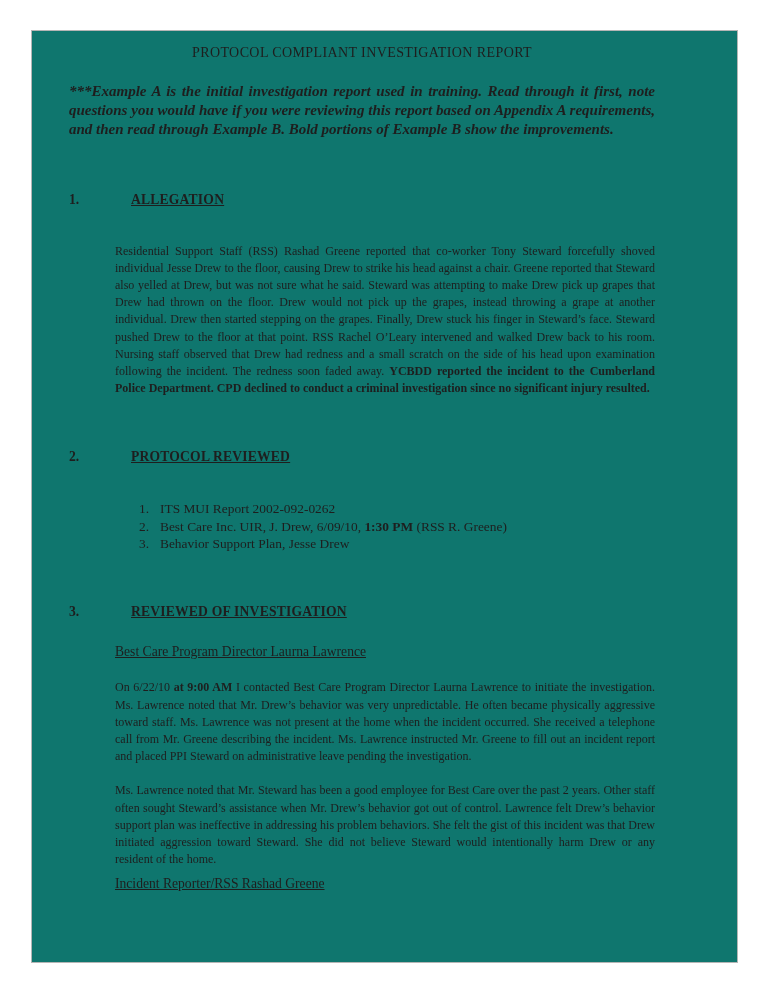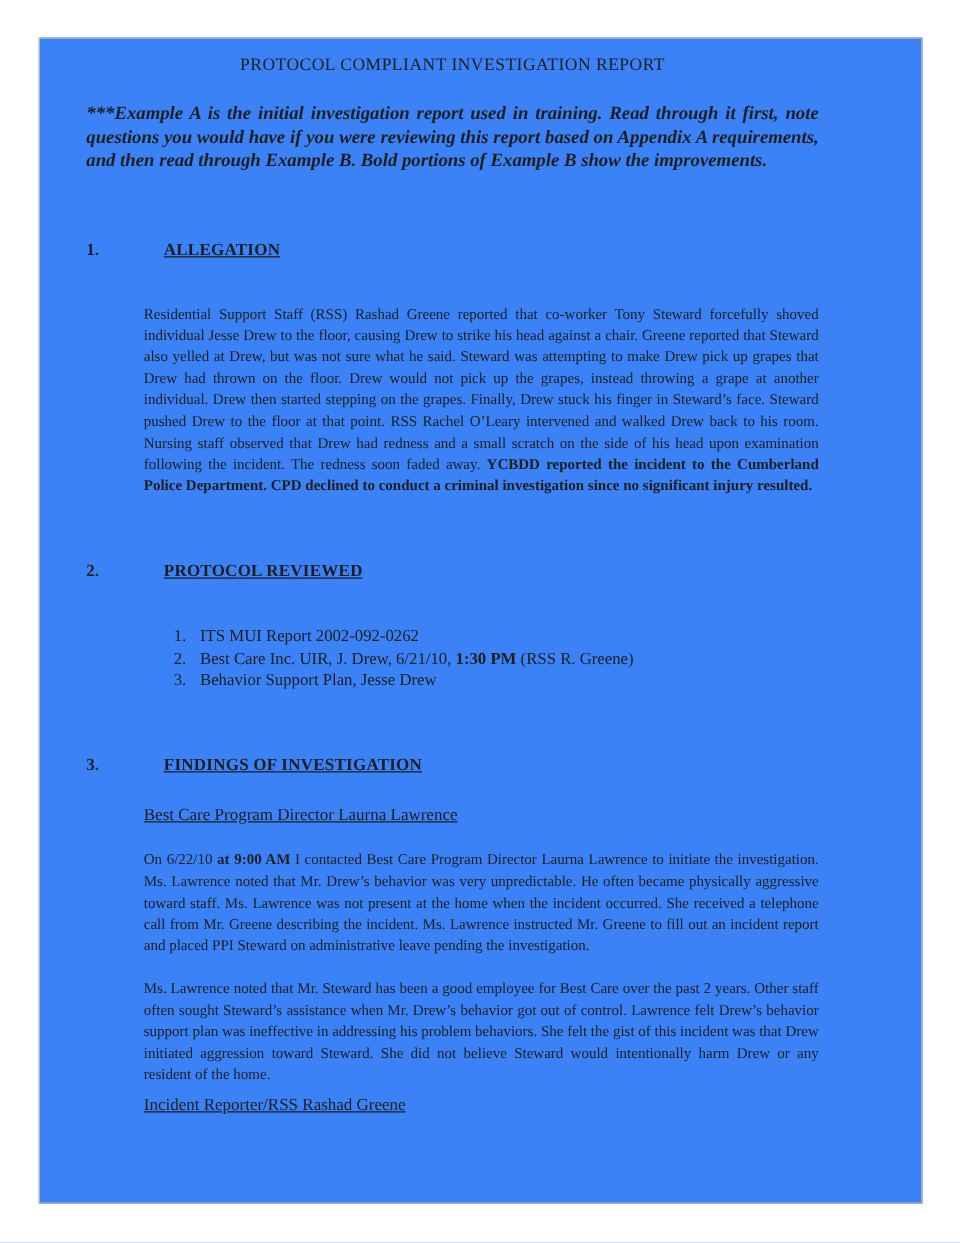--- a/index.html
+++ b/index.html
@@ -10,21 +10,21 @@
     height: 994px;
     overflow: hidden;
   }
   .page {
     position: absolute;
     left: 31px;
     top: 30px;
     width: 707px;
     height: 933px;
     box-sizing: border-box;
-    background: #3b82f6;
+    background: #0f766e;
     border: 1px solid #b5b5b5;
     padding: 14px 82px 20px 37px;
     font-family: "Liberation Serif", serif;
     color: #1e1e1e;
   }
   .title {
     margin: 0;
     font-size: 14px;
     font-weight: normal;
     text-align: center;
@@ -105,33 +105,33 @@
       <span class="sec-num">2.</span>
       <h2 class="sec-title">PROTOCOL REVIEWED</h2>
     </div>
     <ul class="doc-list">
       <li class="doc-item">
         <span class="doc-marker">1.</span>
         <span class="doc-text"><span>ITS MUI Report 2002-092-0262</span></span>
       </li>
       <li class="doc-item">
         <span class="doc-marker">2.</span>
-        <span class="doc-text"><span>Best Care Inc. UIR, J. Drew, 6/21/10, </span><b>1:30 PM</b><span> (RSS R. Greene)</span></span>
+        <span class="doc-text"><span>Best Care Inc. UIR, J. Drew, 6/09/10, </span><b>1:30 PM</b><span> (RSS R. Greene)</span></span>
       </li>
       <li class="doc-item">
         <span class="doc-marker">3.</span>
         <span class="doc-text"><span>Behavior Support Plan, Jesse Drew</span></span>
       </li>
     </ul>
   </section>
 
   <section class="sec">
     <div class="sec-head">
       <span class="sec-num">3.</span>
-      <h2 class="sec-title">FINDINGS OF INVESTIGATION</h2>
+      <h2 class="sec-title">REVIEWED OF INVESTIGATION</h2>
     </div>
 
     <h3 class="subhead">Best Care Program Director Laurna Lawrence</h3>
 
     <p class="body-para"><span>On 6/22/10 </span><b>at 9:00 AM</b><span> I contacted Best Care Program Director Laurna Lawrence to initiate the investigation.  Ms. Lawrence noted that Mr. Drew’s behavior was very unpredictable.  He often became physically aggressive toward staff.  Ms. Lawrence was not present at the home when the incident occurred.  She received a telephone call from Mr. Greene describing the incident.  Ms. Lawrence instructed Mr. Greene to fill out an incident report and placed PPI Steward on administrative leave pending the investigation.</span></p>
 
     <p class="body-para"><span>Ms. Lawrence noted that Mr. Steward has been a good employee for Best Care over the past 2 years.  Other staff often sought Steward’s assistance when Mr. Drew’s behavior got out of control.  Lawrence felt Drew’s behavior support plan was ineffective in addressing his problem behaviors.  She felt the gist of this incident was that Drew initiated aggression toward Steward.  She did not believe Steward would intentionally harm Drew or any resident of the home.</span></p>
 
     <h3 class="subhead">Incident Reporter/RSS Rashad Greene</h3>
   </section>

